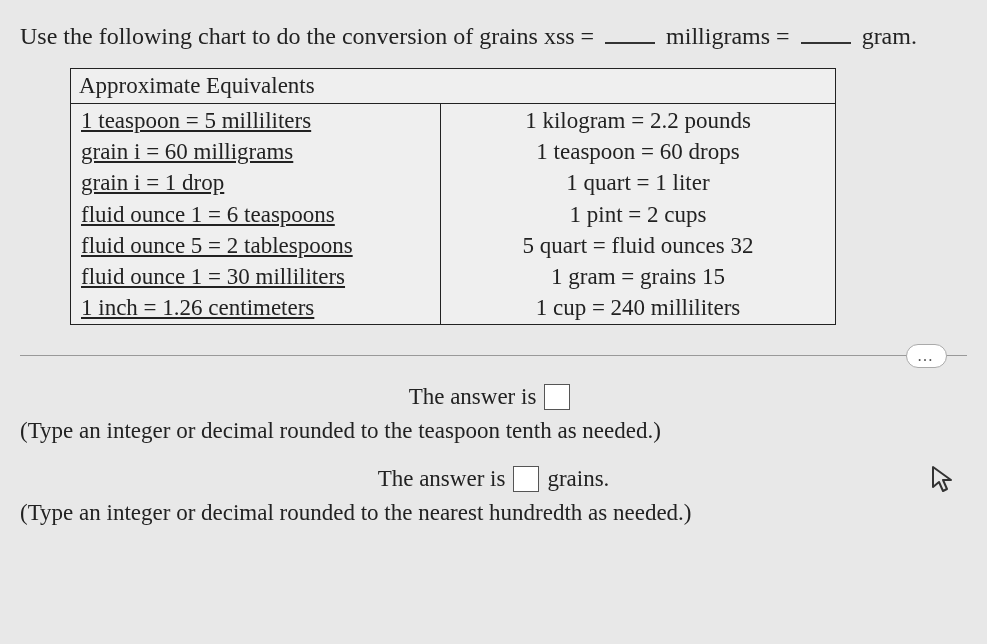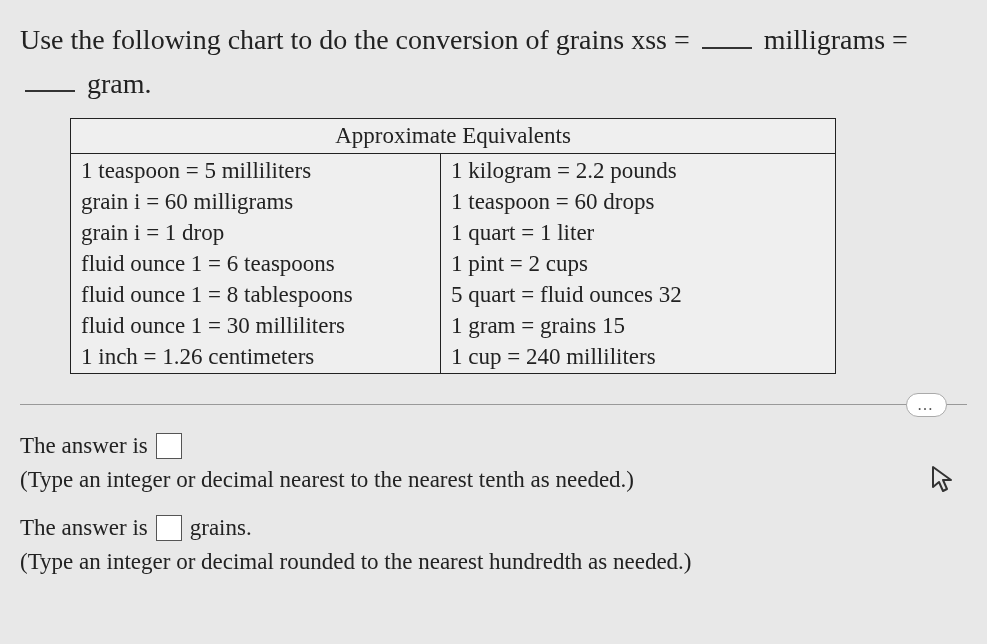--- a/index.html
+++ b/index.html
@@ -10,21 +10,21 @@
     body {
       font-family: Georgia, 'Times New Roman', serif;
       background: #e8e8e8;
       width: 987px;
       height: 644px;
       padding: 15px 20px;
       color: #222;
       position: relative;
     }
     .question-text {
-      font-size: 28px;
+      font-size: 24px;
       margin-bottom: 15px;
       line-height: 1.4;
     }
     .blank {
       display: inline-block;
       border-bottom: 2px solid #333;
       min-width: 50px;
       height: 1.2em;
       vertical-align: baseline;
       margin: 0 5px;
@@ -35,36 +35,38 @@
     }
     table {
       border-collapse: collapse;
       background: #efefef;
     }
     table caption {
       font-size: 23px;
       padding: 4px 8px;
       border: 1px solid #222;
       border-bottom: none;
-      text-align: center;
+      text-align: left;
       background: #efefef;
       caption-side: top;
     }
     td {
       border: 1px solid #222;
       padding: 1px 10px;
       font-size: 23px;
       line-height: 1.35;
       vertical-align: top;
     }
     td.col-left {
       width: 370px;
+      text-decoration: underline;
     }
     td.col-right {
       width: 395px;
+      text-align: center;
     }
     .divider-row {
       border-top: 1px solid #999;
       margin: 20px 0 28px 0;
       position: relative;
     }
     .more-pill {
       position: absolute;
       right: 20px;
       top: -12px;
@@ -76,20 +78,21 @@
       font-size: 16px;
       letter-spacing: 3px;
       color: #555;
     }
     .answer-line {
       font-size: 23px;
       margin-bottom: 8px;
       display: flex;
       align-items: center;
       flex-wrap: wrap;
+      justify-content: center;
     }
     .answer-box {
       display: inline-block;
       width: 26px;
       height: 26px;
       border: 1px solid #555;
       margin: 0 8px;
       color: #333;
       padding: 2px;
       font-size: 18px;
@@ -122,21 +125,21 @@
 <div class="table-wrapper">
   <table>
     <caption>Approximate Equivalents</caption>
     <tbody>
         <tr>
       <td class="col-left">
         <div>1 teaspoon = 5 milliliters</div>
         <div>grain i = 60 milligrams</div>
         <div>grain i = 1 drop</div>
         <div>fluid ounce 1 = 6 teaspoons</div>
-        <div>fluid ounce 1 = 8 tablespoons</div>
+        <div>fluid ounce 5 = 2 tablespoons</div>
         <div>fluid ounce 1 = 30 milliliters</div>
         <div>1 inch = 1.26 centimeters</div>
       </td>
       <td class="col-right">
         <div>1 kilogram = 2.2 pounds</div>
         <div>1 teaspoon = 60 drops</div>
         <div>1 quart = 1 liter</div>
         <div>1 pint = 2 cups</div>
         <div>5 quart = fluid ounces 32</div>
         <div>1 gram = grains 15</div>
@@ -148,21 +151,21 @@
 </div>
 
 <div class="divider-row">
   <div class="more-pill">…</div>
 </div>
 
 <div class="answer-line">
   <span>The answer is</span>
   <span class="answer-box"></span>
 </div>
-<div class="hint-text">(Type an integer or decimal nearest to the nearest tenth as needed.)</div>
+<div class="hint-text">(Type an integer or decimal rounded to the teaspoon tenth as needed.)</div>
 
 <div class="answer-line">
   <span>The answer is</span>
   <span class="answer-box"></span>
   <span>grains.</span>
 </div>
 <div class="hint-text">(Type an integer or decimal rounded to the nearest hundredth as needed.)</div>
 
 <div class="cursor-arrow">
   <svg width="26" height="30" viewBox="0 0 26 30">

